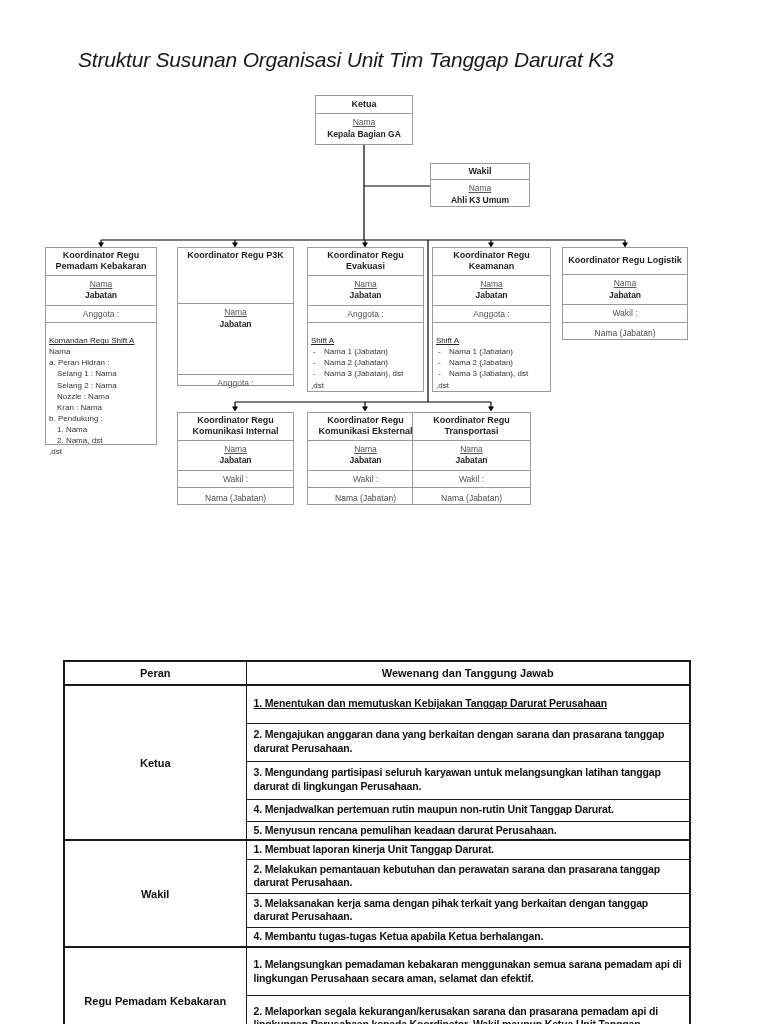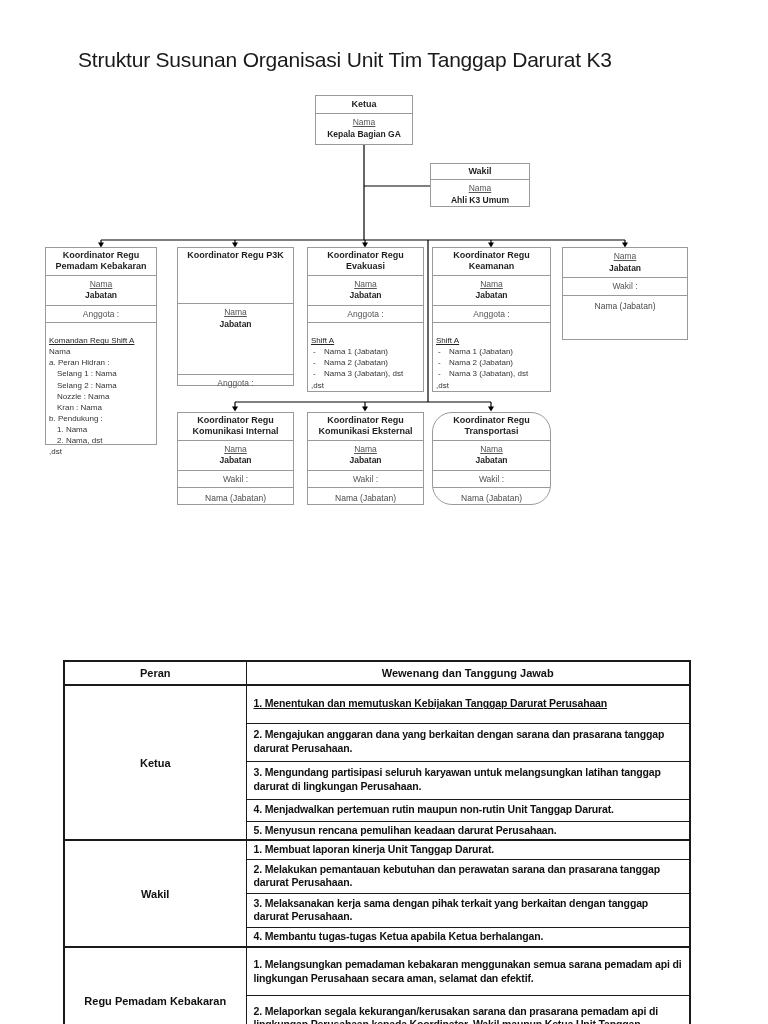--- a/index.html
+++ b/index.html
@@ -4,21 +4,21 @@
 <style>
   html,body{margin:0;padding:0;}
   body{
     width:768px;height:1024px;overflow:hidden;position:relative;
     background:#ffffff;
     font-family:"Liberation Sans", sans-serif;
     -webkit-font-smoothing:antialiased;
   }
   .page-title{
     position:absolute;left:78px;top:48px;margin:0;
-    font-size:21px;font-weight:400;color:#1a1a1a;letter-spacing:-0.2px;
+    font-size:21px;font-weight:400;color:#1a1a1a;letter-spacing:-0.2px;font-style:italic;
   }
   
   .chart{position:absolute;left:0;top:0;width:768px;height:520px;}
   .connectors{position:absolute;left:0;top:0;}
   .obox{
     position:absolute;background:#fff;border:1px solid #9a9a9a;
     display:flex;flex-direction:column;box-sizing:border-box;
     text-align:center;color:#333;font-size:8.5px;line-height:1.25;
   }
   .sec{border-top:1px solid #9a9a9a;box-sizing:border-box;}
@@ -206,20 +206,21 @@
         </div>
       <div class="shift-item">
           <span class="dash">-</span>
           <span class="txt">Nama 3 (Jabatan), dst</span>
         </div>
       <div class="dline">,dst</div>
     </div>
   </div>
 
   <div class="obox" style="left:562px;top:247px;width:126px;height:93px;">
+    <div class="sec sec-title" style="min-height:26px;">Koordinator Regu Logistik</div>
     <div class="sec sec-name">
       <div class="nama">Nama</div>
       <div class="jabatan">Jabatan</div>
     </div>
     <div class="sec sec-label">Wakil :</div>
     <div class="sec sec-value">Nama (Jabatan)</div>
   </div>
 
   <div class="obox" style="left:177px;top:412px;width:117px;height:93px;">
     <div class="sec sec-title" style="min-height:26px;">Koordinator Regu Komunikasi Internal</div>
@@ -234,21 +235,21 @@
   <div class="obox" style="left:307px;top:412px;width:117px;height:93px;">
     <div class="sec sec-title" style="min-height:26px;">Koordinator Regu Komunikasi Eksternal</div>
     <div class="sec sec-name">
       <div class="nama">Nama</div>
       <div class="jabatan">Jabatan</div>
     </div>
     <div class="sec sec-label">Wakil :</div>
     <div class="sec sec-value">Nama (Jabatan)</div>
   </div>
 
-  <div class="obox" style="left:432px;top:412px;width:119px;height:93px;border-radius:20px;">
+  <div class="obox" style="left:412px;top:412px;width:119px;height:93px;">
     <div class="sec sec-title" style="min-height:26px;">Koordinator Regu Transportasi</div>
     <div class="sec sec-name">
       <div class="nama">Nama</div>
       <div class="jabatan">Jabatan</div>
     </div>
     <div class="sec sec-label">Wakil :</div>
     <div class="sec sec-value">Nama (Jabatan)</div>
   </div>
 </div>
 

